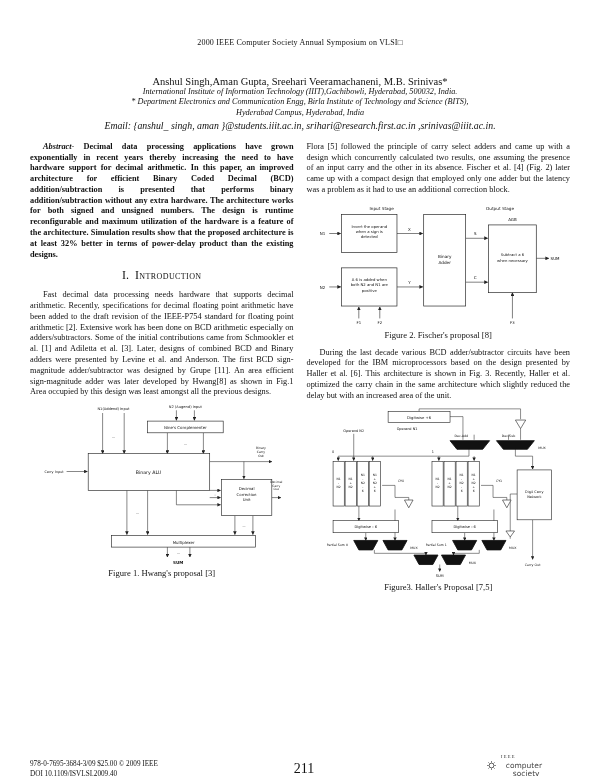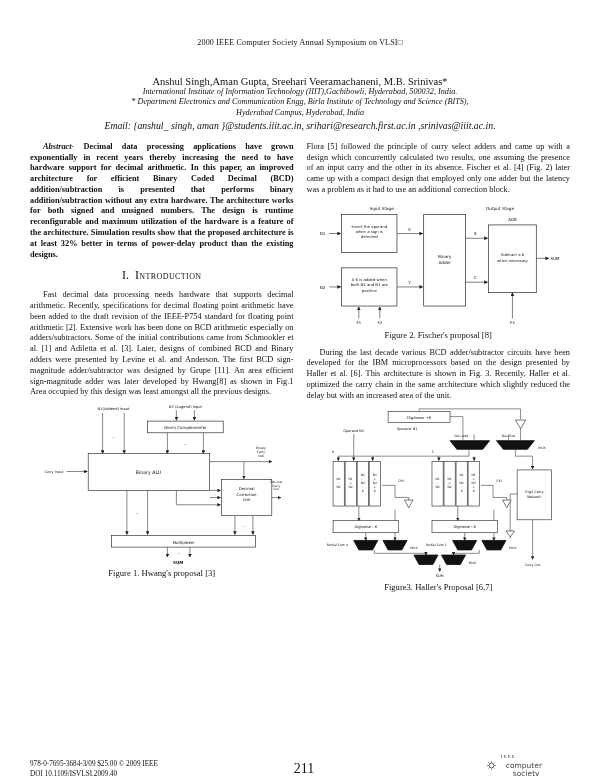--- a/index.html
+++ b/index.html
@@ -257,21 +257,21 @@
           <polygon class="mux" points="187,154 215,154 209,165 193,165"></polygon>
           <text x="223" y="164" font-size="3.8" text-anchor="middle">MUX</text>
           <text x="134" y="161" font-size="3.7" text-anchor="middle">Partial Sum 1</text>
           <polygon class="inv" points="215,143 225,143 220,150"></polygon>
           <polygon class="mux" points="108,171 136,171 130,182 114,182"></polygon>
           <polygon class="mux" points="140,171 168,171 162,182 146,182"></polygon>
           <text x="176" y="181" font-size="3.8" text-anchor="middle">MUX</text>
           <text x="138" y="196" font-size="4.2" text-anchor="middle">SUM</text>
           <text x="246" y="184" font-size="3.8" text-anchor="middle">Carry Out</text>
         </svg>
-        <div class="caption">Figure3. Haller's Proposal [6,7]</div>
+        <div class="caption">Figure3. Haller's Proposal [7,5]</div>
       </div>
     </div>
   </div>
 
   <div class="footer">
     <div class="copy">
       <div>978-0-7695-3684-3/09 $25.00 © 2009 IEEE</div>
       <div>DOI 10.1109/ISVLSI.2009.40</div>
     </div>
     <div class="pageno">211</div>

